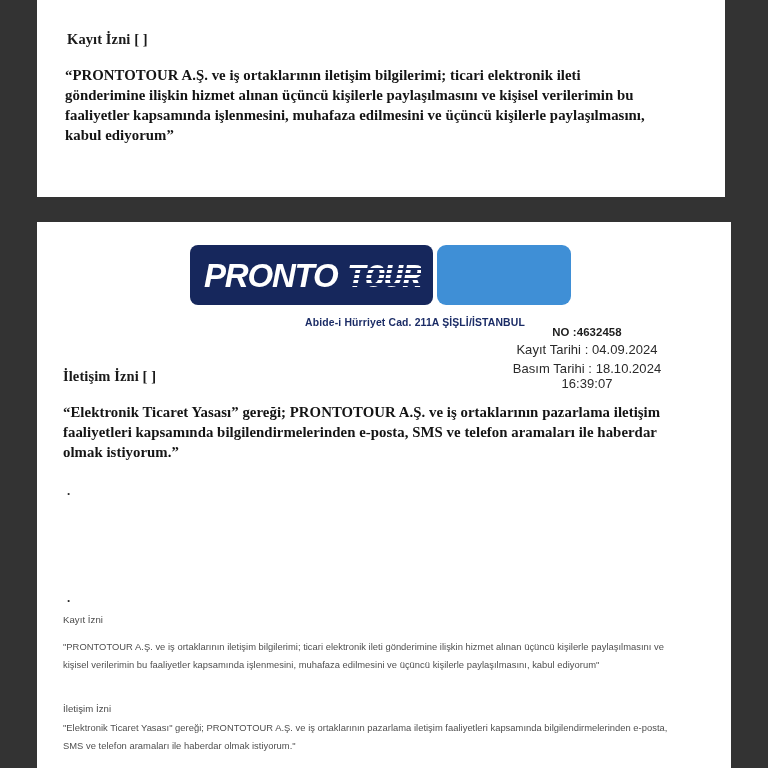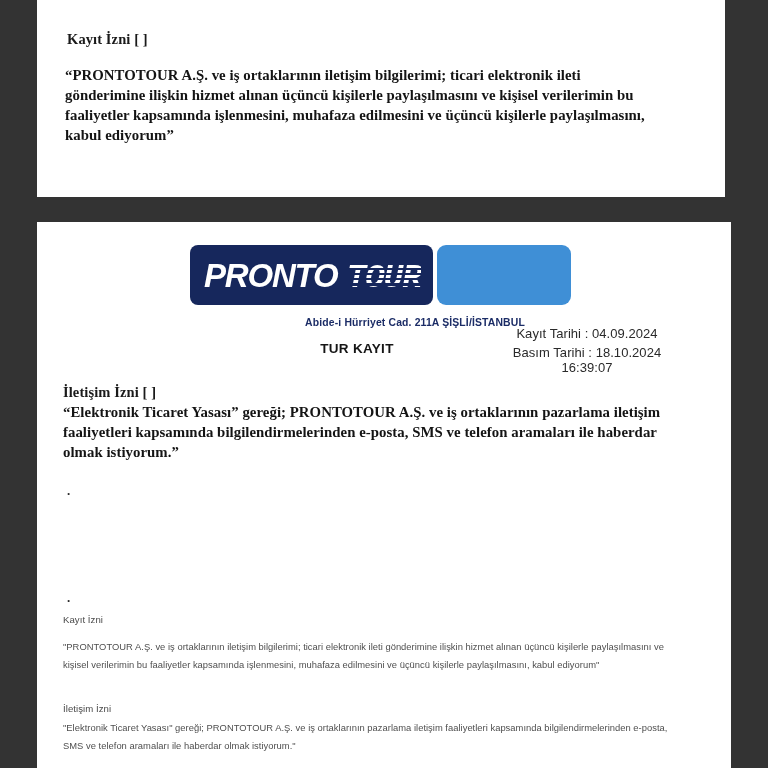--- a/index.html
+++ b/index.html
@@ -197,21 +197,21 @@
     font-size: 13px;
     letter-spacing: .05px;
     margin-bottom: 4px;
     color: #2a2a2a;
   }
 
   
   .p2-head {
     position: absolute;
     left: 26px;
-    top: 162px;
+    top: 146px;
     white-space: nowrap;
   }
   .p2-body {
     position: absolute;
     left: 26px;
     top: 180px;
     width: 608px;
   }
   .dot-mark {
     position: absolute;
@@ -269,23 +269,23 @@
           <span class="logo-tour">TOUR</span>
         </div>
       </div>
       <div class="logo-right">
         <div class="logo-site">www.prontotour.com.tr</div>
       </div>
     </div>
 
     <div class="address-line">Abide-i Hürriyet Cad. 211A ŞİŞLİ/İSTANBUL</div>
 
-    <div class="doc-title">TUR KAYIT</div>
 
     <div class="meta-block">
+      <div class="meta-no">NO :4632458</div>
       <div class="meta-row">Kayıt Tarihi : 04.09.2024</div>
       <div class="meta-row">Basım Tarihi :   18.10.2024   16:39:07</div>
     </div>
 
     <div class="serif-head p2-head">İletişim İzni [  ]</div>
     <div class="serif-body p2-body">“Elektronik Ticaret Yasası” gereği;  PRONTOTOUR A.Ş. ve iş ortaklarının pazarlama iletişim faaliyetleri kapsamında bilgilendirmelerinden e-posta, SMS ve telefon aramaları ile haberdar olmak istiyorum.”</div>
 
     <div class="dot-mark dot-one">.</div>
     <div class="dot-mark dot-two">.</div>
 

